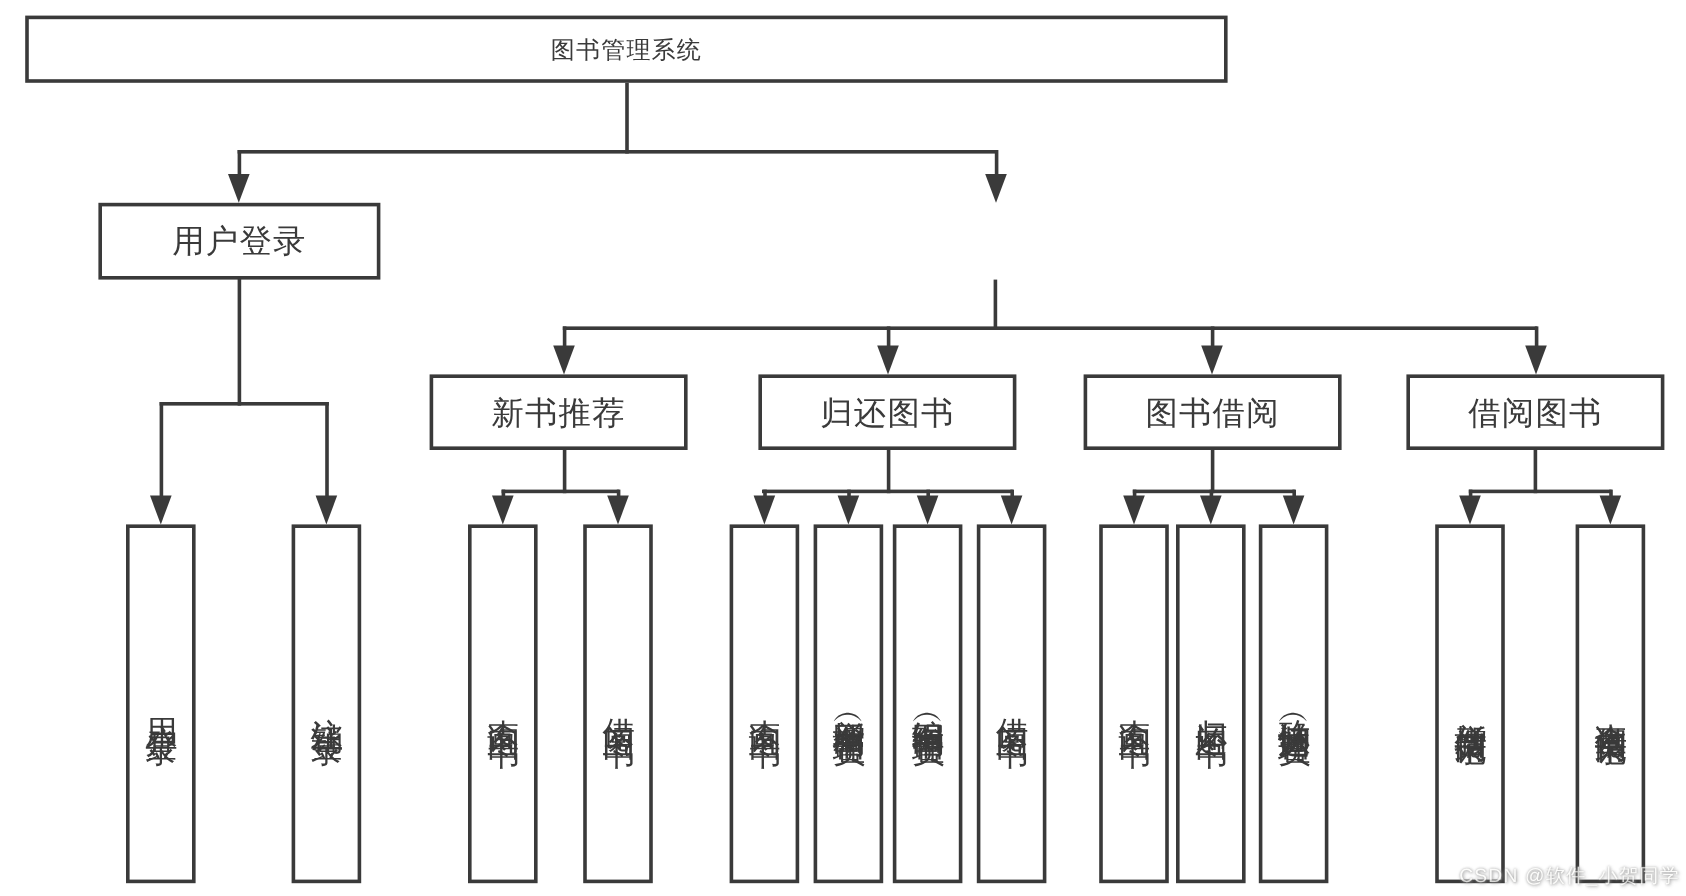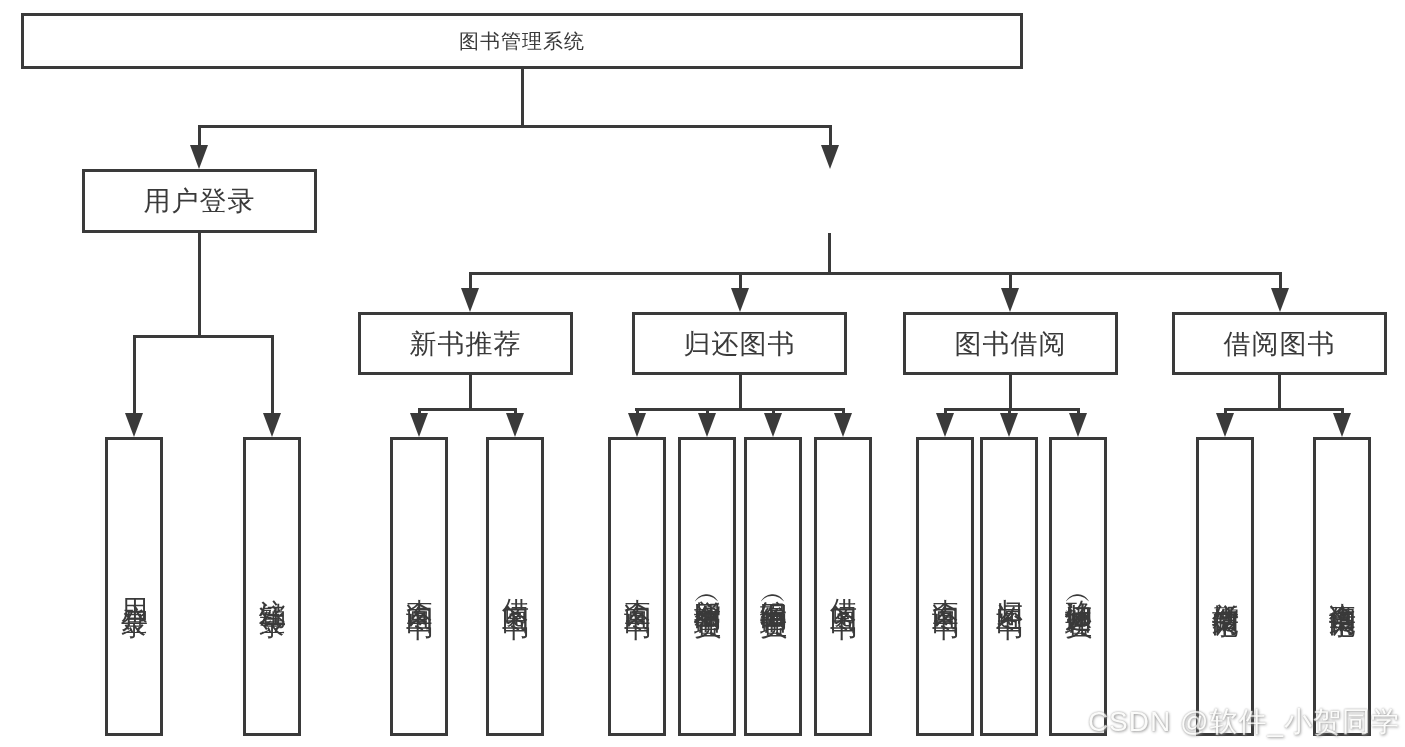--- a/index.html
+++ b/index.html
@@ -19,21 +19,21 @@
   }
   .ls-wide{letter-spacing:5px;}
   .ls-mid{letter-spacing:2px;}
   .cline{position:absolute;background:#3a3a3a;}
   .ar{
     position:absolute;width:0;height:0;
     border-left:9px solid transparent;border-right:9px solid transparent;
     border-top:24px solid #3a3a3a;
   }
   .watermark{
-    position:absolute;right:5px;bottom:6px;font-size:28px;letter-spacing:1px;
+    position:absolute;right:5px;bottom:6px;font-size:16px;letter-spacing:1px;
     color:#fbfbf9;opacity:0.82;text-shadow:1px 1px 3px #8a8a8a,0 0 2px #9a9a9a;
     white-space:nowrap;z-index:5;
   }
 </style>
 </head>
 <body>
 
 <div id="canvas">
 
   <div class="box" style="left:21px;top:13px;width:1002px;height:56px">

